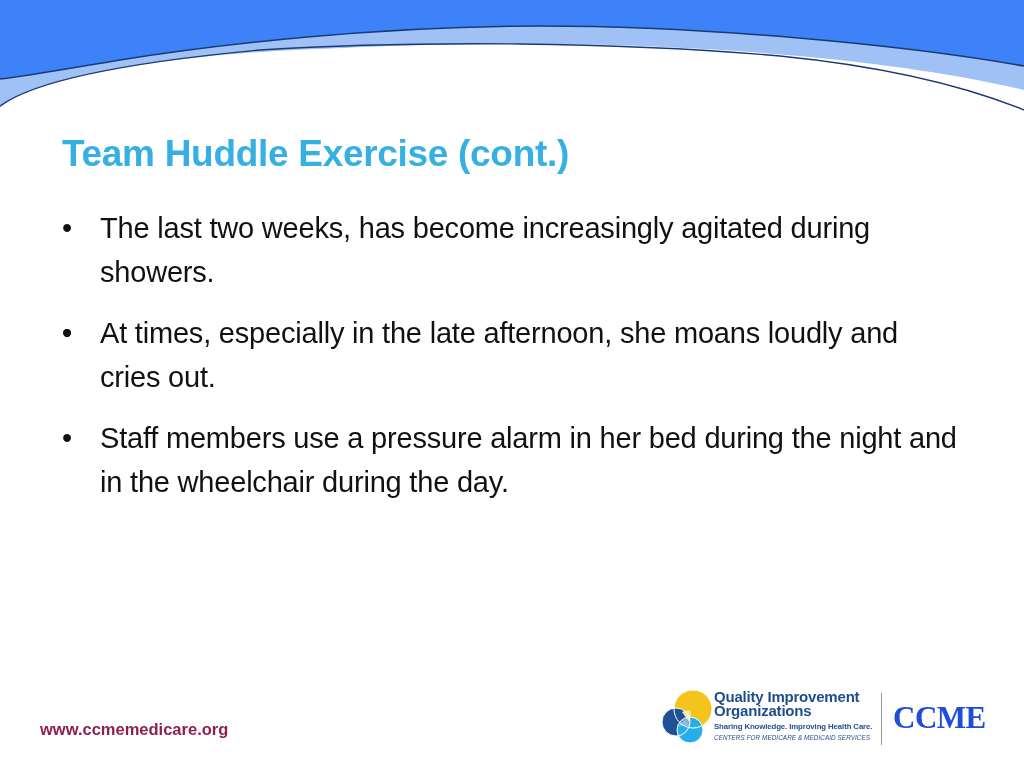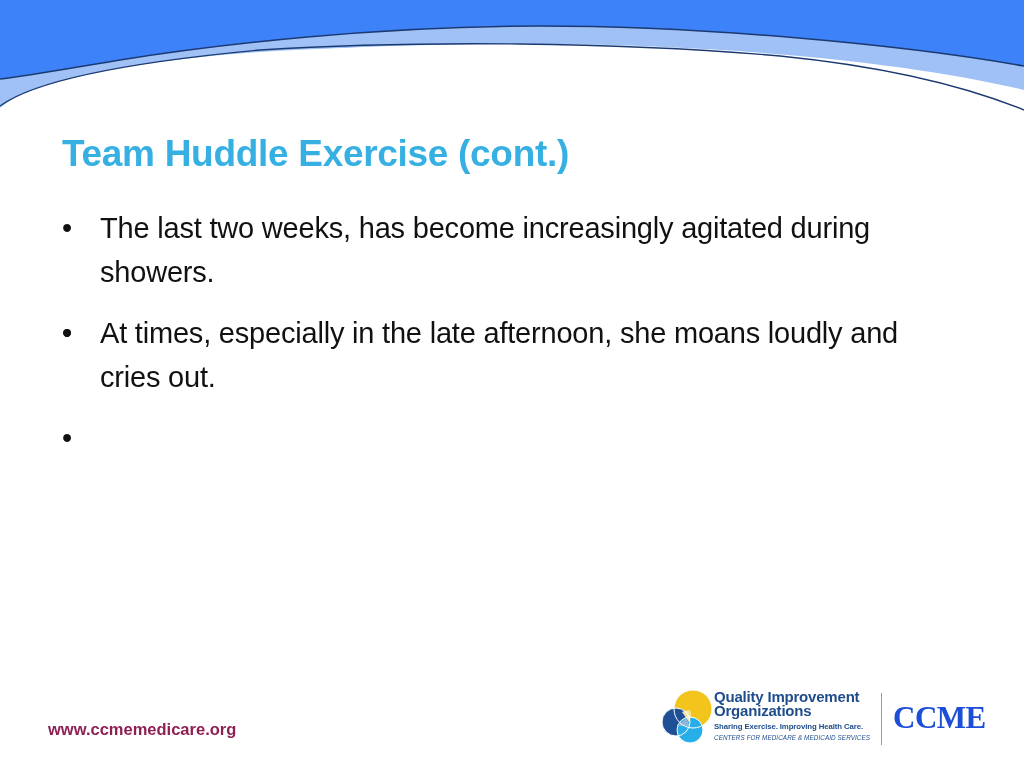--- a/index.html
+++ b/index.html
@@ -57,21 +57,21 @@
     }
     .bullet-dot {
       position: absolute;
       left: 0;
       top: 0;
       width: 20px;
       text-align: left;
     }
     .footer-url {
       position: absolute;
-      left: 48px;
+      left: 40px;
       top: 720px;
       font-family: "Liberation Sans", sans-serif;
       font-weight: bold;
       font-size: 16.5px;
       color: #8e1f53;
     }
     .qio-logo {
       position: absolute;
       left: 660px;
       top: 688px;
@@ -161,40 +161,41 @@
     </li>
     <li class="bullet-item">
       <span class="bullet-dot">•</span>
     </li>
     <li class="bullet-item">
       <span class="bullet-dot">•</span>
       <span>At times, especially in the late afternoon, she moans loudly and cries out.</span>
     </li>
     <li class="bullet-item">
       <span class="bullet-dot">•</span>
+      <span>Staff members use a pressure alarm in her bed during the night and in the wheelchair during the day.</span>
     </li>
   </ul>
 
   <div class="footer-url">www.ccmemedicare.org</div>
 
   <div class="qio-logo">
     <svg class="qio-circles" viewBox="0 0 56 58">
       <circle cx="33" cy="21" r="19" fill="#f2c41c"></circle>
       <circle cx="16" cy="34" r="14" fill="#1f4f94"></circle>
       <circle cx="30" cy="42" r="13" fill="#27aee8"></circle>
       <path d="M22,24 A19,19 0 0 1 30,22 A14,14 0 0 1 29,34 Z" fill="#f3e2a8"></path>
       <path d="M18,38 L26,30 L30,38 Z" fill="#8fb6d8"></path>
       <circle cx="33" cy="21" r="19" fill="none" stroke="#ffffff" stroke-width="1"></circle>
       <circle cx="16" cy="34" r="14" fill="none" stroke="#ffffff" stroke-width="1"></circle>
       <circle cx="30" cy="42" r="13" fill="none" stroke="#ffffff" stroke-width="1"></circle>
     </svg>
     <div class="qio-text">
       <div class="qio-name">Quality Improvement</div>
       <div class="qio-name">Organizations</div>
-      <div class="qio-tagline">Sharing Exercise. Improving Health Care.</div>
+      <div class="qio-tagline">Sharing Knowledge. Improving Health Care.</div>
       <div class="qio-cms">CENTERS FOR MEDICARE &amp; MEDICAID SERVICES</div>
     </div>
   </div>
 
   <div class="logo-divider"></div>
 
   <div class="ccme-logo">CCME</div>
 
 </div>
 

